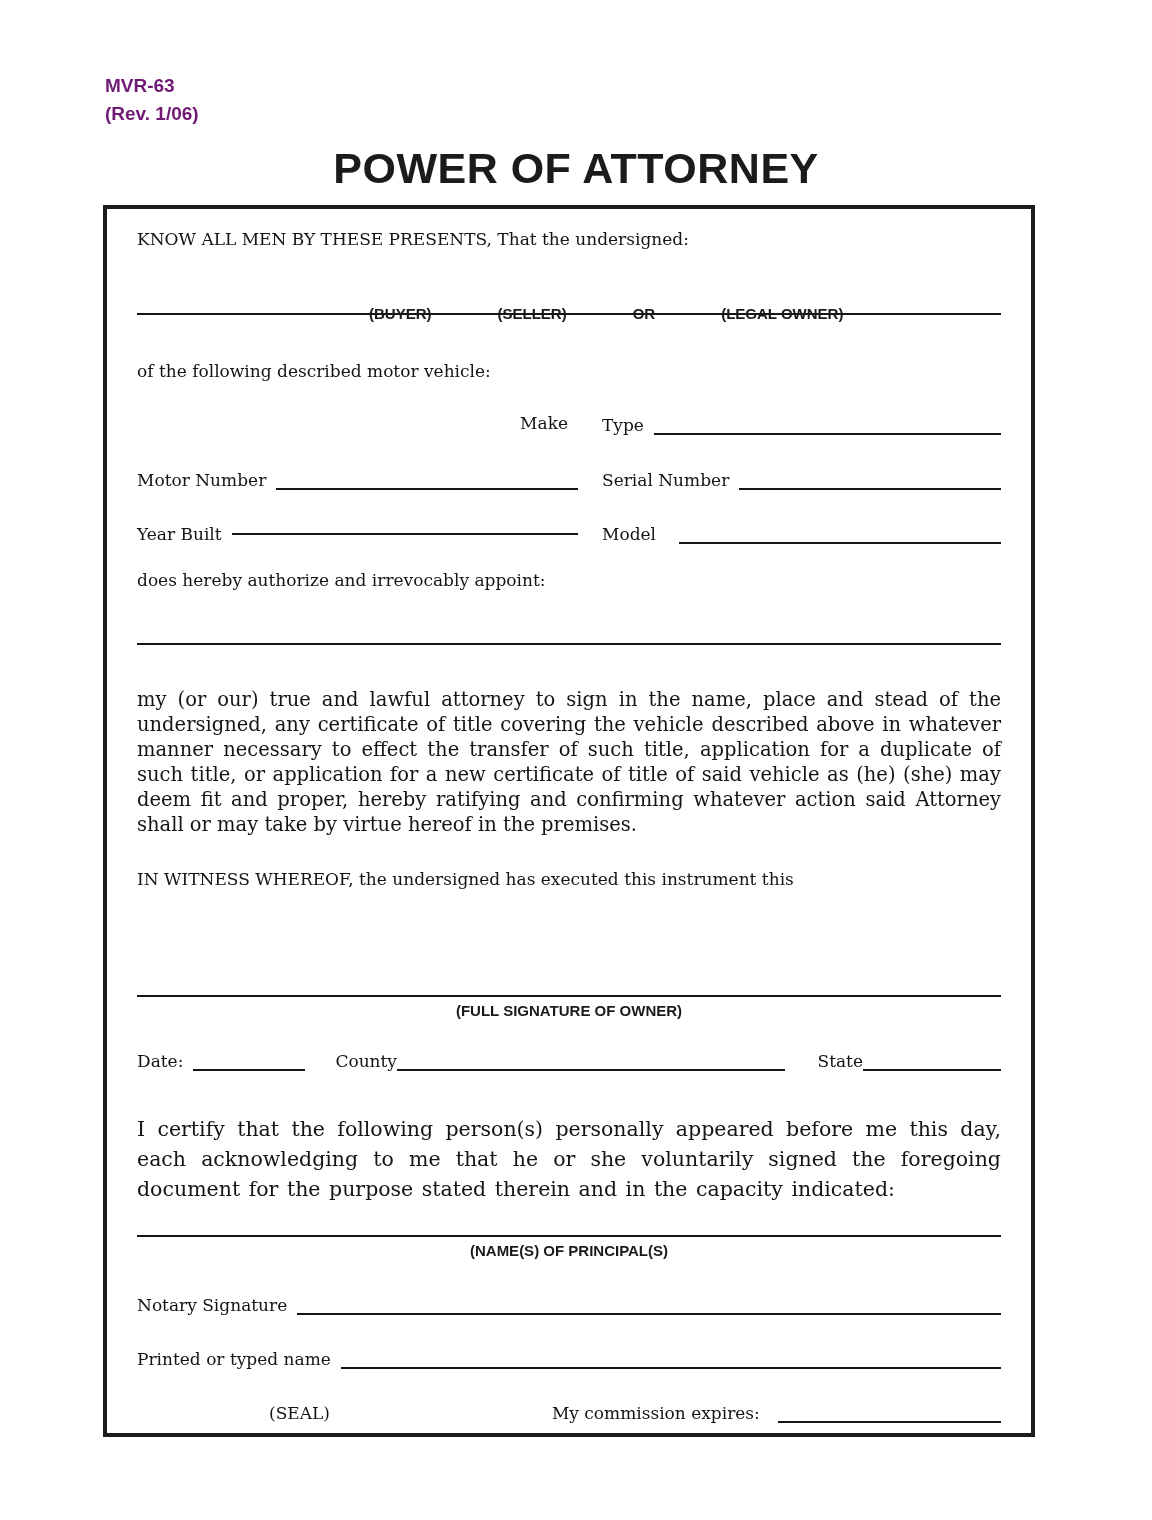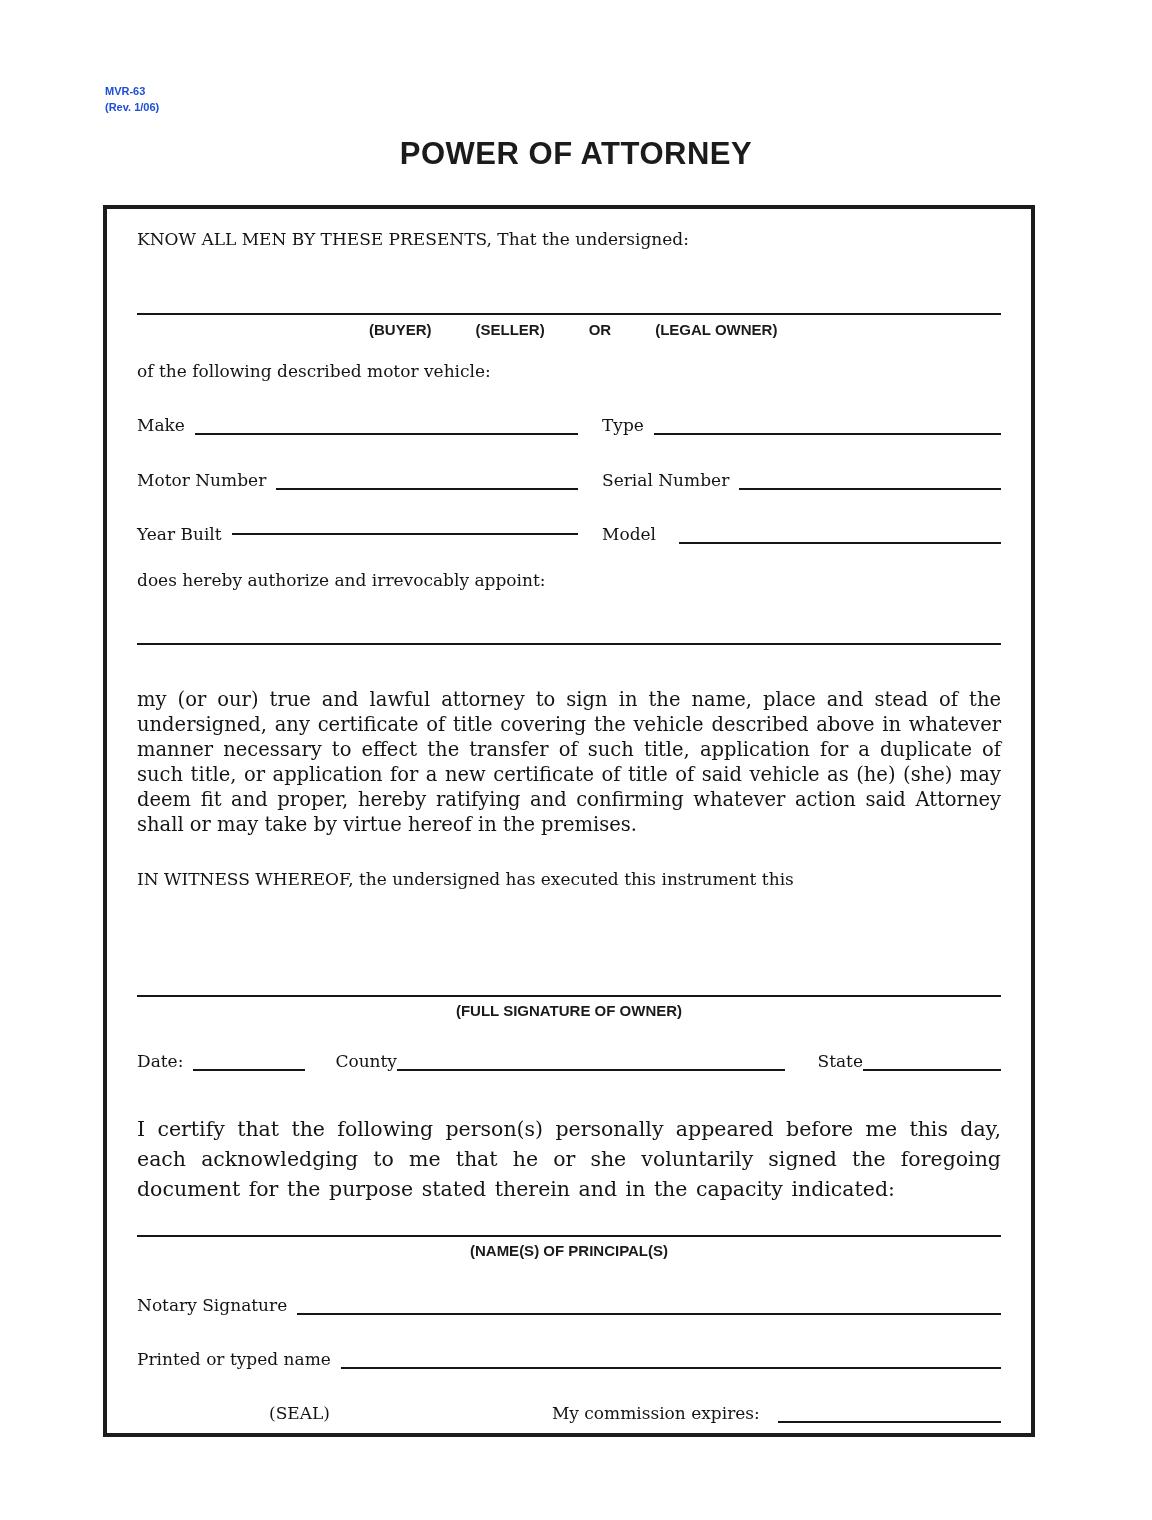--- a/index.html
+++ b/index.html
@@ -8,29 +8,29 @@
     width: 1152px; height: 1520px;
     position: relative;
     font-family: "DejaVu Serif", "Liberation Serif", serif;
     color: #141414;
     -webkit-font-smoothing: antialiased;
   }
   .page { position: absolute; inset: 0; background: #fff; }
 
   
   .form-meta {
-    position: absolute; top: 84px; left: 105px;
+    position: absolute; top: 72px; left: 105px;
     font-family: "Liberation Sans", sans-serif;
-    font-weight: bold; font-size: 11px; line-height: 1.45; color: #1d4ed8;
+    font-weight: bold; font-size: 19px; line-height: 1.45; color: #701a75;
   }
   .doc-title {
-    position: absolute; top: 136px; left: 0; width: 100%;
+    position: absolute; top: 144px; left: 0; width: 100%;
     text-align: center;
     font-family: "Liberation Sans", sans-serif;
-    font-weight: bold; font-size: 31px; letter-spacing: 0.5px; color: #1b1b1b;
+    font-weight: bold; font-size: 43px; letter-spacing: 0.5px; color: #1b1b1b;
   }
 
   
   .box {
     position: absolute; left: 103px; top: 205px;
     width: 932px; height: 1232px;
     border: 4px solid #1c1c1c;
     background: #fff;
   }
   .abs { position: absolute; left: 30px; right: 30px; }
@@ -69,31 +69,31 @@
   <div class="doc-title">POWER OF ATTORNEY</div>
 
   <div class="box">
 
     <div class="abs serif" style="top:20px; white-space:normal;">KNOW ALL MEN BY THESE PRESENTS, That the undersigned:</div>
 
     <div class="abs row" style="top:70px; height:36px;">
       <span class="blank grow"></span>
     </div>
 
-    <div class="abs" style="top:112px; display:flex; gap:44px; padding-left:232px;">
+    <div class="abs" style="top:96px; display:flex; gap:66px; padding-left:232px;">
       <span class="sub-label">(BUYER)</span>
       <span class="sub-label">(SELLER)</span>
       <span class="sub-label">OR</span>
       <span class="sub-label">(LEGAL OWNER)</span>
     </div>
 
     <div class="abs serif" style="top:152px;">of the following described motor vehicle:</div>
 
     <div class="abs row" style="top:196px; height:30px;">
-      <div class="row" style="width:441px;">
+      <div class="row" style="width:441px;flex-direction:column;">
         <span class="serif lbl-gap">Make</span>
         <span class="blank grow"></span>
       </div>
       <div class="row grow" style="margin-left:24px;">
         <span class="serif lbl-gap">Type</span>
         <span class="blank grow"></span>
       </div>
     </div>
 
     <div class="abs row" style="top:251px; height:30px;">

